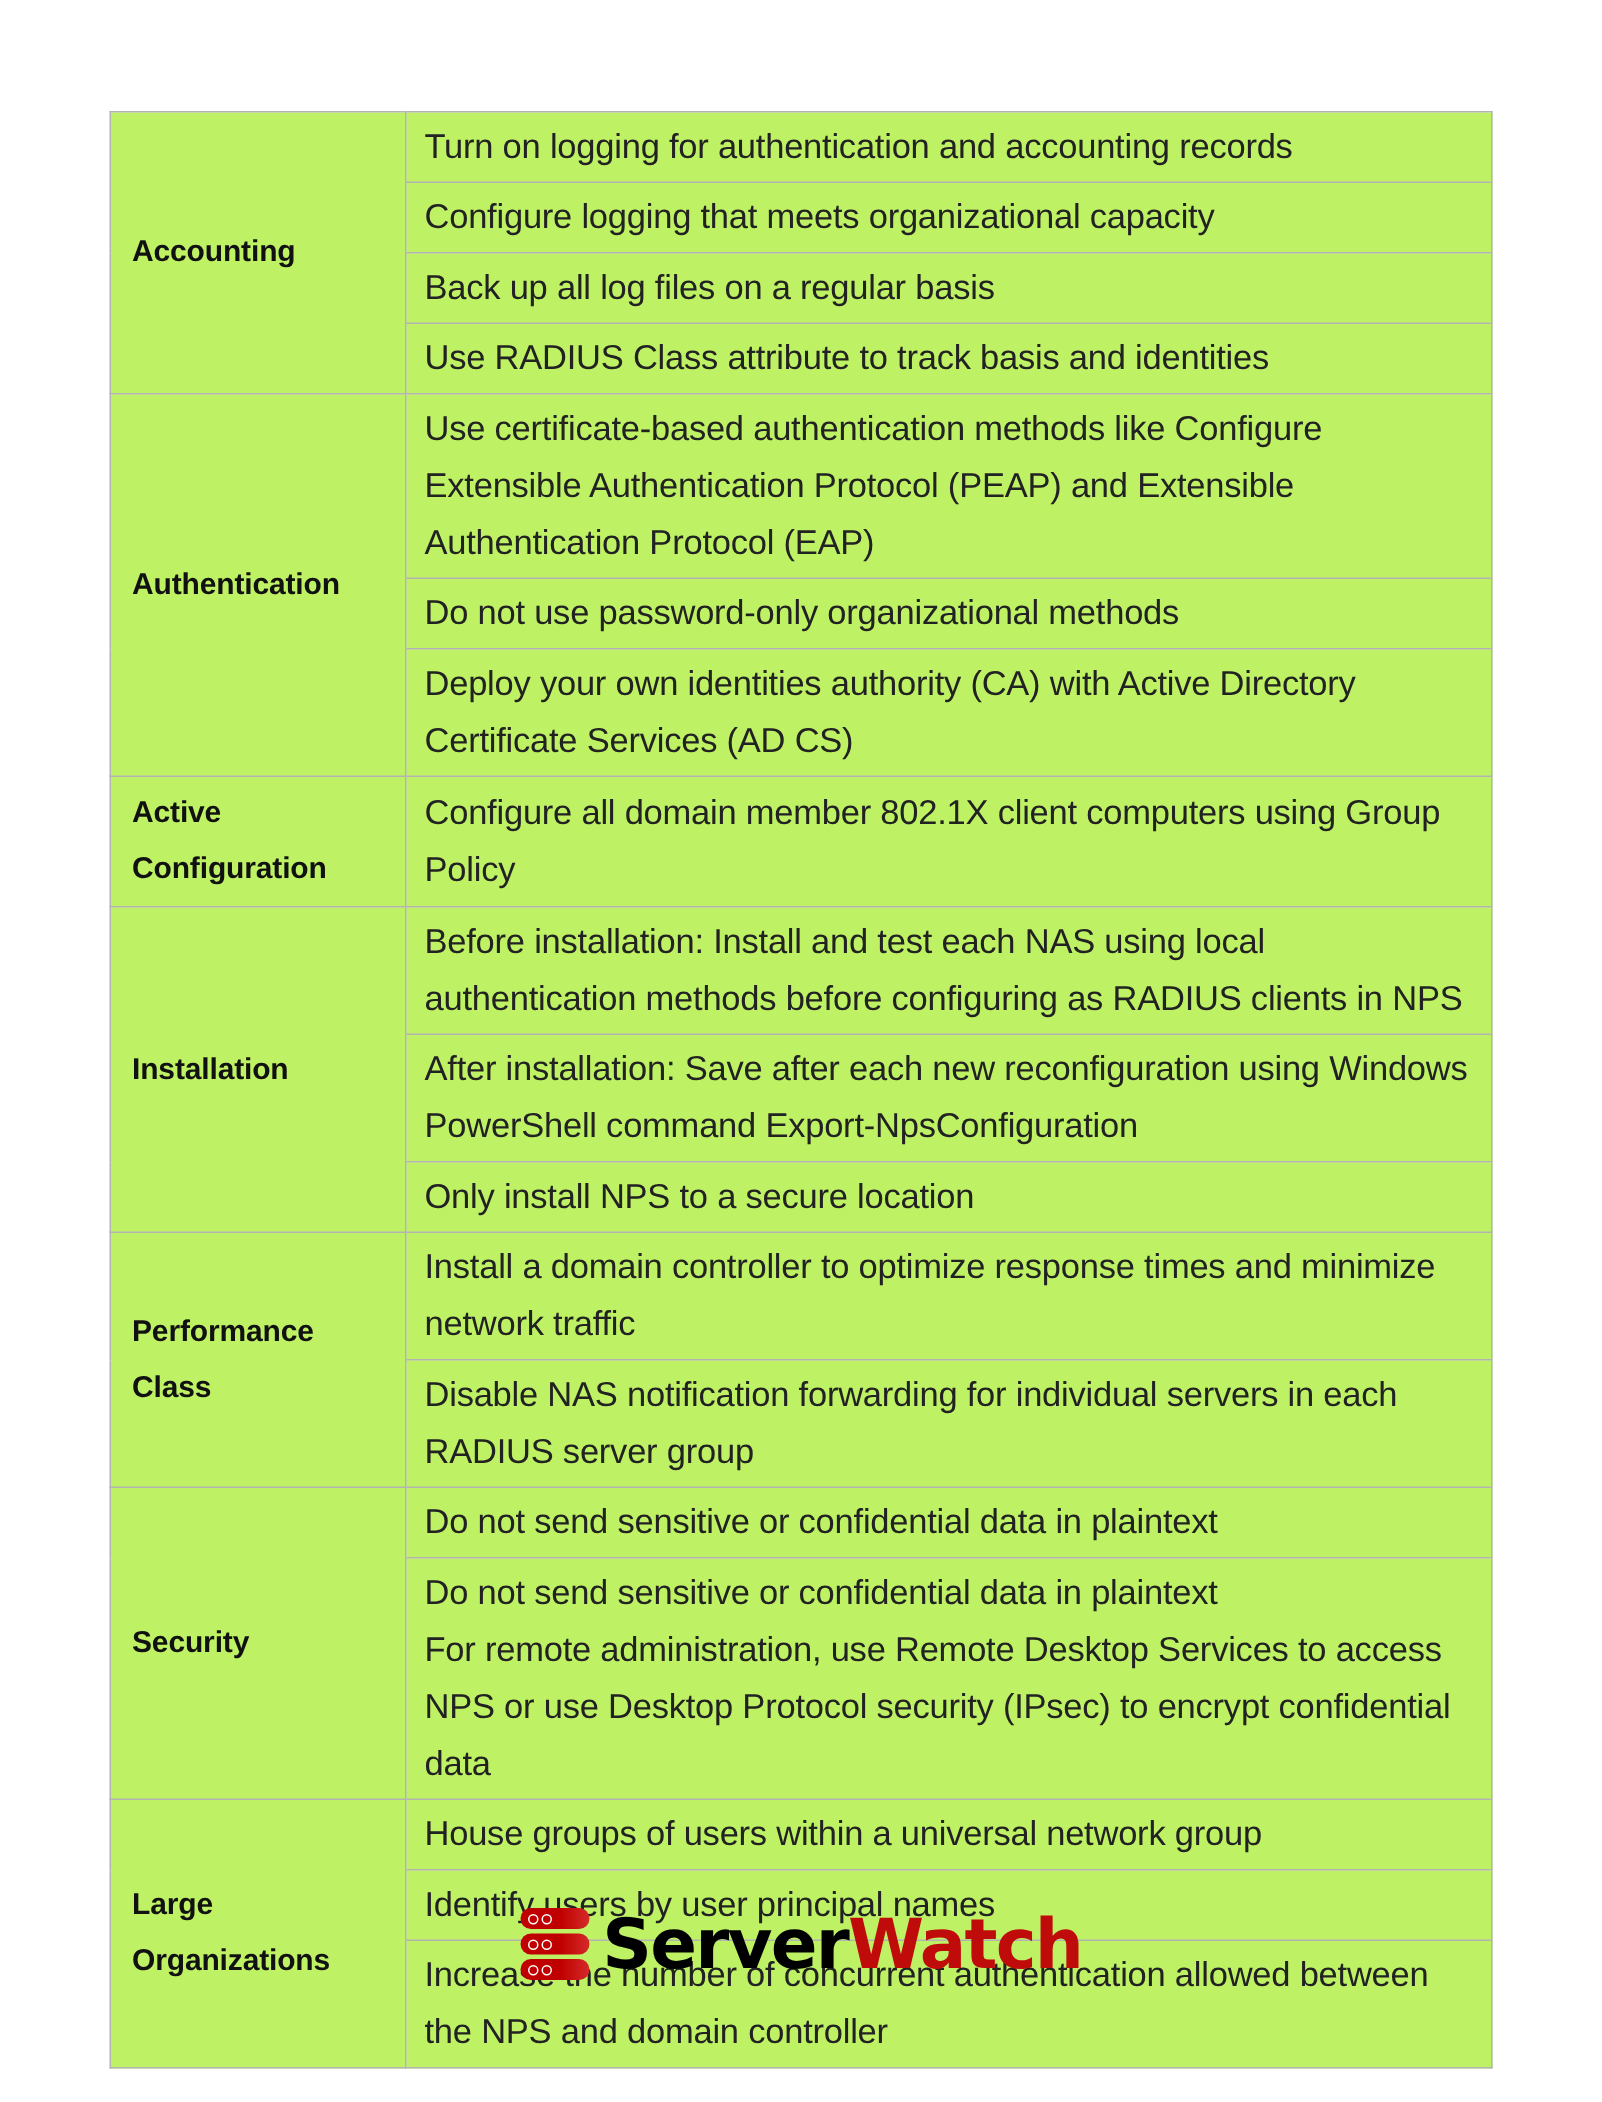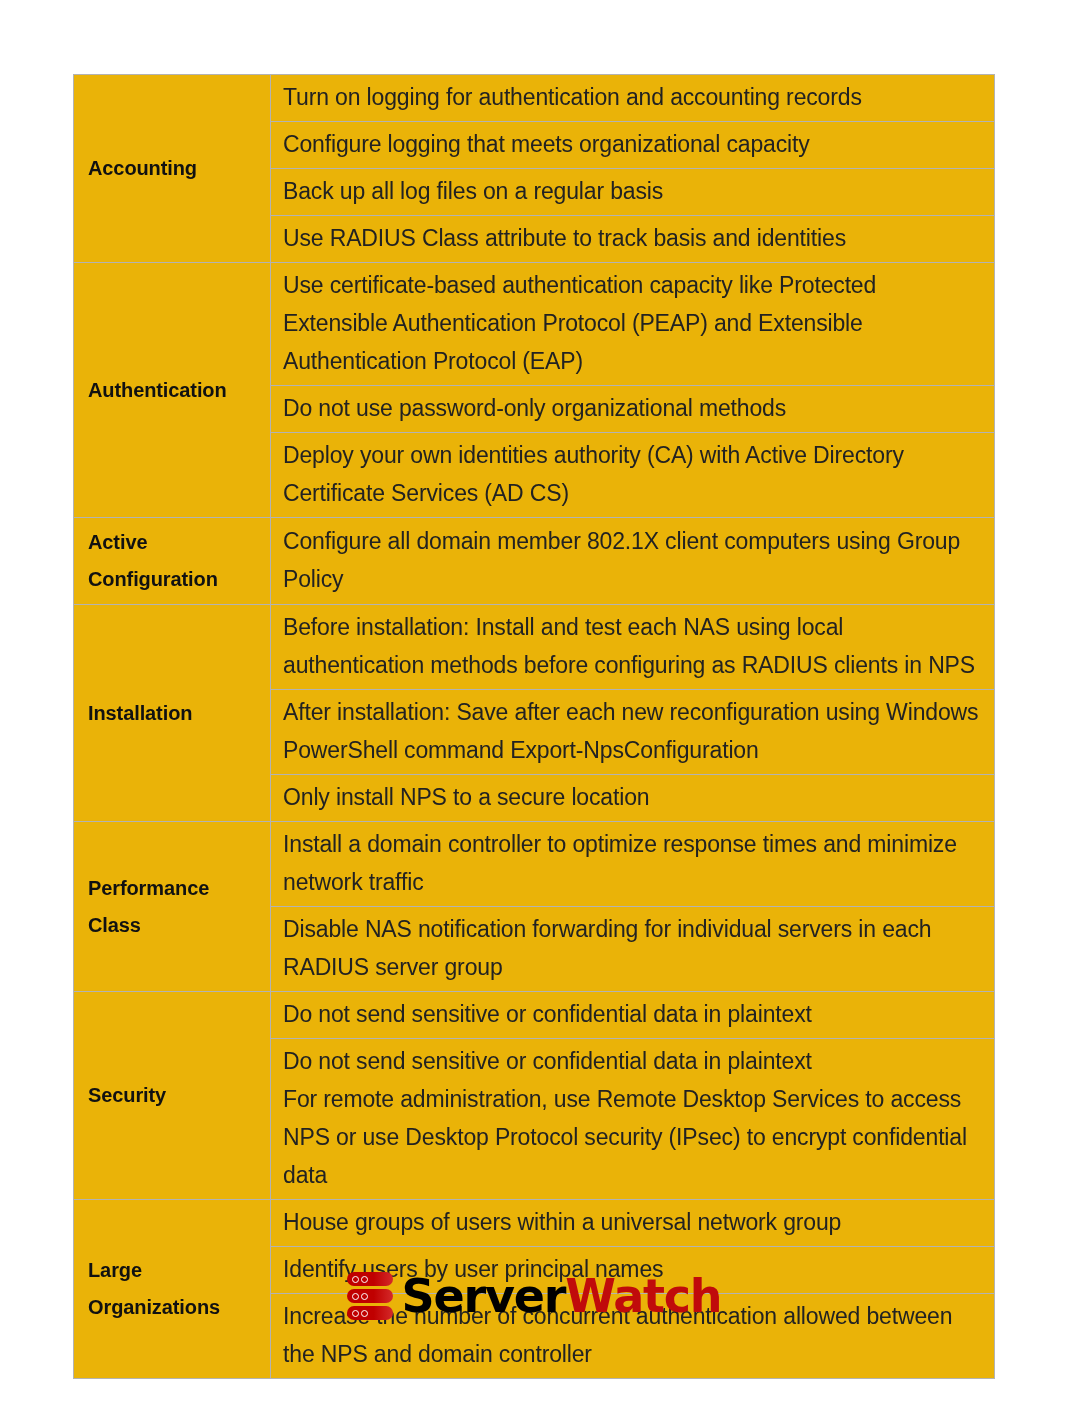--- a/index.html
+++ b/index.html
@@ -30,21 +30,21 @@
     top: 74px;
     width: 922px;
     border-collapse: collapse;
     table-layout: fixed;
   }
 
   .bp-table td {
     border: 1px solid #b3b3b3;
     padding: 0;
     vertical-align: middle;
-    background: #eab308;
+    background: #bef264;
   }
 
   td.cat-cell {
     width: 182px;
     padding: 6px 0 6px 14px;
     font-weight: bold;
     font-size: 20px;
     line-height: 37px;
     letter-spacing: -0.1px;
     color: #111111;
@@ -143,21 +143,21 @@
         <tr>
           <td class="item-cell">
             <span class="item-line">Use RADIUS Class attribute to track basis and identities</span>
           </td>
         </tr>
         <tr>
           <td class="cat-cell" rowspan="3">
             <span class="cat-line">Authentication</span>
           </td>
           <td class="item-cell">
-            <span class="item-line">Use certificate-based authentication capacity like Protected</span>
+            <span class="item-line">Use certificate-based authentication methods like Configure</span>
             <span class="item-line">Extensible Authentication Protocol (PEAP) and Extensible</span>
             <span class="item-line">Authentication Protocol (EAP)</span>
           </td>
         </tr>
         <tr>
           <td class="item-cell">
             <span class="item-line">Do not use password-only organizational methods</span>
           </td>
         </tr>
         <tr>

